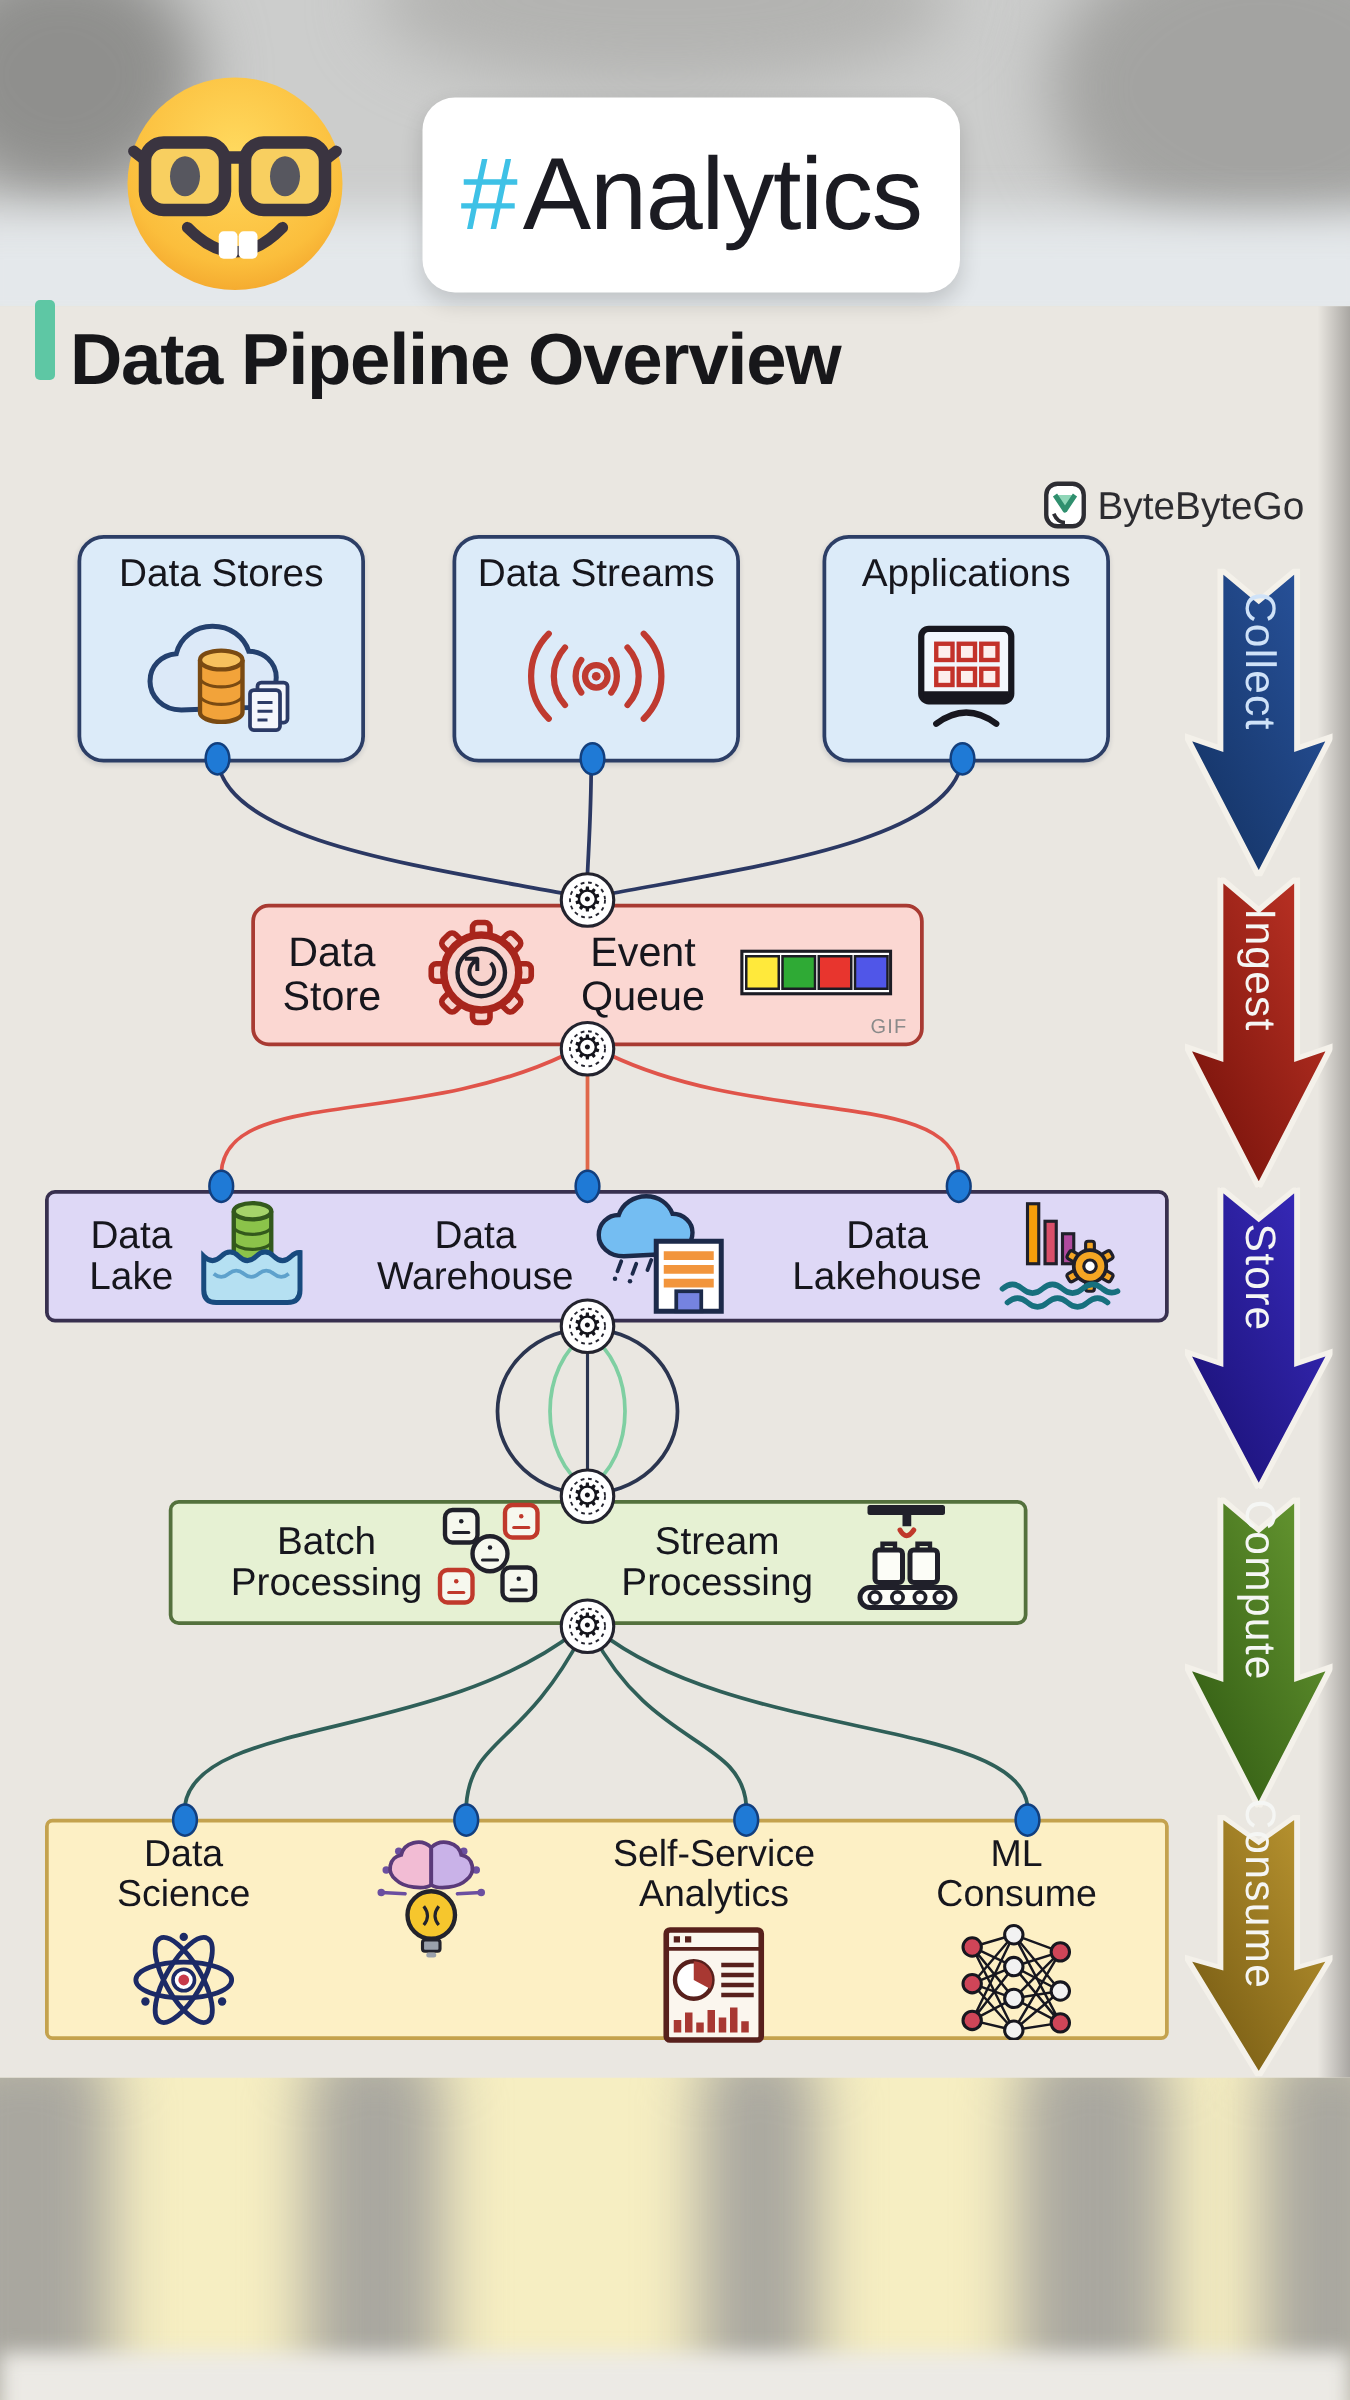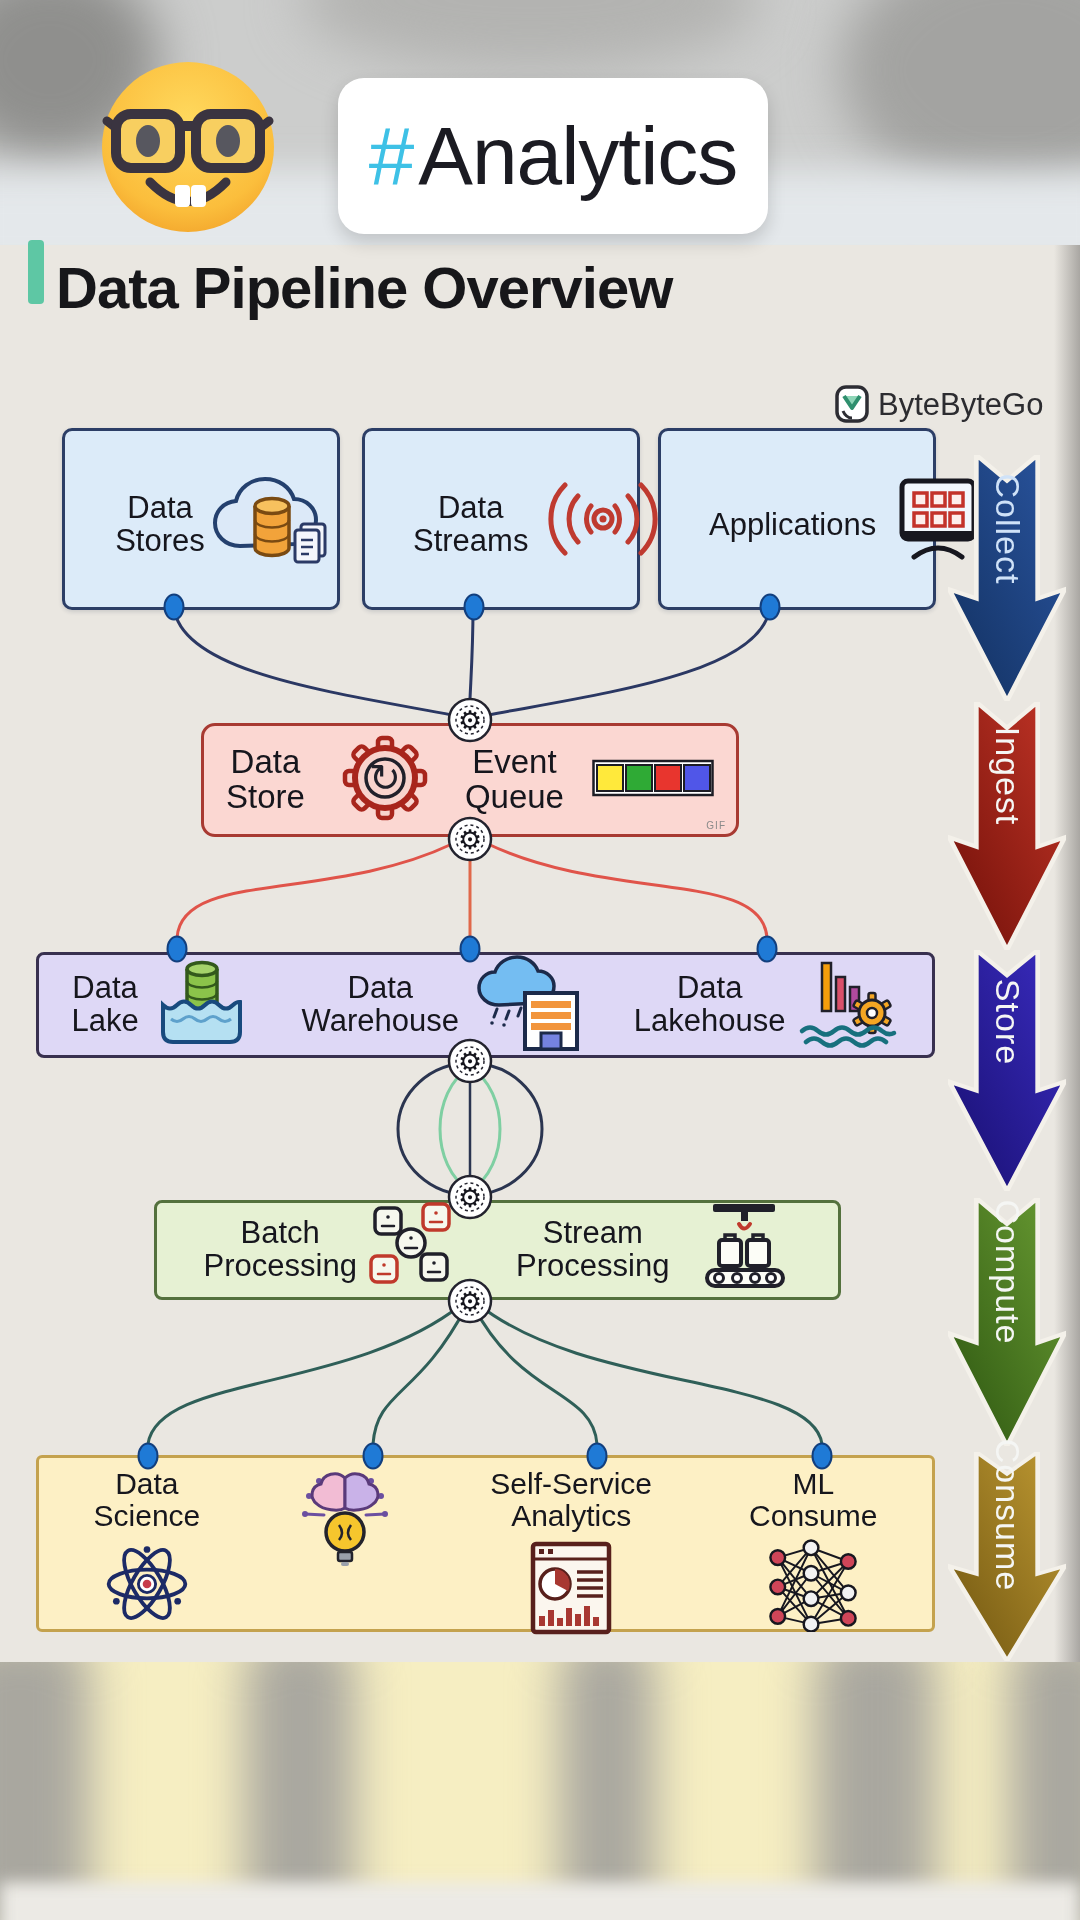--- a/index.html
+++ b/index.html
@@ -35,37 +35,37 @@
 
   .accent-bar{position:absolute;left:28px;top:240px;width:16px;height:64px;background:#5ec7a4;border-radius:4px;z-index:4;}
   .page-title{position:absolute;left:56px;top:234px;font-size:58px;font-weight:bold;color:#17171a;
               letter-spacing:-1px;z-index:4;white-space:nowrap;margin-top:20px;}
   .brand{position:absolute;left:834px;top:352px;display:flex;align-items:center;gap:8px;z-index:4;margin-top:32px;}
   .brand .name{font-size:31px;color:#2c2c30;font-weight:500;}
 
   
   .node-label{font-size:31px;line-height:1.06;color:#16161d;font-weight:500;text-align:center;}
   .src-box{position:absolute;top:428px;width:224px;height:176px;background:#dcebf9;border:3px solid #2c3e66;
-           border-radius:10px;display:flex;flex-direction:row;align-items:center;z-index:2;
-           box-shadow:0 2px 4px rgba(30,40,70,.15);padding-left:48px;}
+           border-radius:21px;display:flex;flex-direction:column;align-items:center;z-index:2;
+           box-shadow:0 2px 4px rgba(30,40,70,.15);}
   .src-box .node-label{margin-top:12px;}
   .src-box .ic{flex:1;display:flex;align-items:center;justify-content:center;}
 
   .pink-box{position:absolute;left:201px;top:723px;width:538px;height:114px;background:#fbd7d2;
             border:3px solid #a83a32;border-radius:14px;display:flex;align-items:center;
             justify-content:space-between;padding:0 22px;box-sizing:border-box;z-index:2;}
   .pink-box .node-label{font-size:33px;}
-  .pink-box .wm{position:absolute;right:10px;bottom:3px;font-size:10px;color:#8a8a8a;letter-spacing:1px;}
+  .pink-box .wm{position:absolute;right:10px;bottom:3px;font-size:16px;color:#8a8a8a;letter-spacing:1px;}
 
   .purple-box{position:absolute;left:36px;top:952px;width:899px;height:106px;background:#ded8f6;
               border:3px solid #38304f;border-radius:8px;display:flex;align-items:center;
               justify-content:space-around;padding:0 8px;box-sizing:border-box;z-index:2;}
   .green-box{position:absolute;left:135px;top:1200px;width:687px;height:100px;background:#e6f1d3;
              border:3px solid #54713d;border-radius:8px;display:flex;align-items:center;
-             justify-content:space-around;padding:0 20px;box-sizing:border-box;z-index:2;margin-left:19px;}
+             justify-content:space-around;padding:0 20px;box-sizing:border-box;z-index:2;}
   .hgroup{display:flex;align-items:center;gap:10px;}
 
   .yellow-box{position:absolute;left:36px;top:1455px;width:899px;height:177px;background:#fdf0c5;
               border:3px solid #c4a24e;border-radius:6px;display:flex;align-items:flex-start;
               justify-content:space-around;padding:10px 6px 0;box-sizing:border-box;z-index:2;}
   .ycol{display:flex;flex-direction:column;align-items:center;gap:6px;}
   .ycol .node-label{font-size:30px;}
 
   
   .wires{position:absolute;left:0;top:0;width:1080px;height:1920px;z-index:3;pointer-events:none;}

